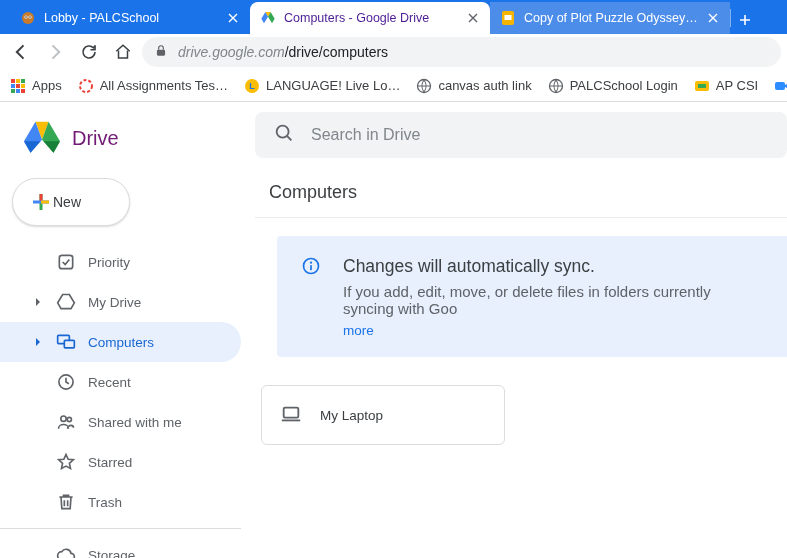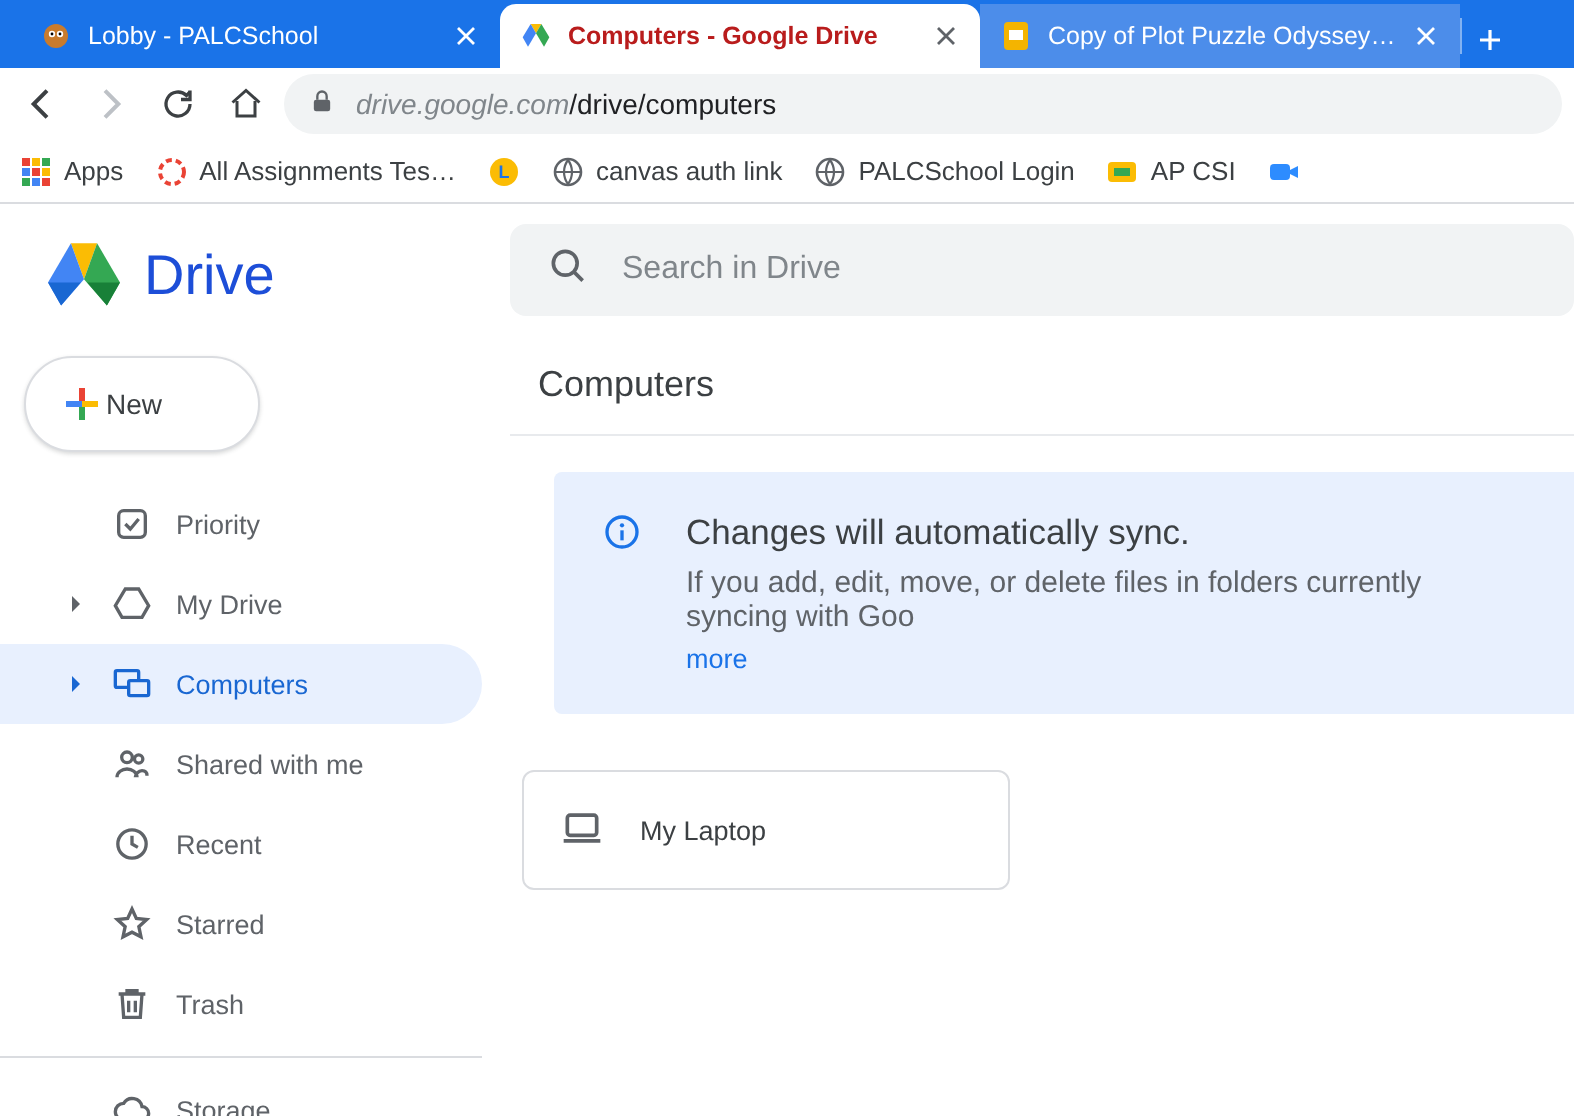--- a/index.html
+++ b/index.html
@@ -1,21 +1,21 @@
 <!DOCTYPE html>
 <html><head>
 <meta charset="utf-8">
 <style>
   * { box-sizing: border-box; margin: 0; padding: 0; font-family: Arial, "Helvetica Neue", sans-serif; }
   body { width: 787px; height: 558px; overflow: hidden; background: #fff; }
 
   
   .tabstrip { height: 34px; background: #1a73e8; display: flex; align-items: flex-end; padding-left: 10px; }
   .tab { height: 32px; display: flex; align-items: center; padding: 0 10px; font-size: 12.5px; gap: 8px; max-width: 240px; flex: 1; color: #fff; cursor: pointer; }
-  .tab.active { background: #fff; color: #b91c1c; border-top-left-radius: 8px; border-top-right-radius: 8px; font-weight: bold; }
+  .tab.active { background: #fff; color: #4c1d95; border-top-left-radius: 8px; border-top-right-radius: 8px; }
   .tab.inactive1 { background: #1a73e8; }
   .tab.inactive2 { background: #4c8dea; }
   .tab .favicon { width: 16px; height: 16px; flex: 0 0 16px; display:flex;align-items:center;justify-content:center; }
   .tab .title { white-space: nowrap; overflow: hidden; text-overflow: ellipsis; flex: 1; }
   .tab .close { width: 14px; height: 14px; flex: 0 0 14px; }
   .newtab { width: 28px; height: 28px; display:flex;align-items:center;justify-content:center; color:#fff; cursor:pointer; }
   .tab-divider { width:1px; height:18px; background: rgba(255,255,255,0.45); margin-bottom:7px; }
 
   
   .toolbar { height: 36px; background: #fff; display: flex; align-items: center; padding: 0 6px; gap: 4px; }
@@ -33,21 +33,21 @@
   .apps-icon span { background:#5f6368; width:4px; height:4px; }
   .apps-icon span:nth-child(1){background:#ea4335;} .apps-icon span:nth-child(2){background:#fbbc04;} .apps-icon span:nth-child(3){background:#34a853;}
   .apps-icon span:nth-child(4){background:#4285f4;} .apps-icon span:nth-child(5){background:#ea4335;} .apps-icon span:nth-child(6){background:#fbbc04;}
   .apps-icon span:nth-child(7){background:#34a853;} .apps-icon span:nth-child(8){background:#4285f4;} .apps-icon span:nth-child(9){background:#ea4335;}
 
   
   .app { display:flex; height: calc(558px - 34px - 36px - 32px); }
   .sidebar { width: 255px; padding-top: 18px; }
   .brand { display:flex; align-items:center; gap:10px; padding: 0 0 14px 22px; }
   .brand .logo { width: 40px; height: 36px; }
-  .brand .name { font-size: 28px; color:#1d4ed8;text-align:right; }
+  .brand .name { font-size: 20px; color:#701a75;text-align:right; }
 
   .new-btn { margin: 8px 0 16px 12px; width: 118px; height: 48px; border-radius: 24px; border:1px solid #dadce0; box-shadow: 0 1px 2px rgba(60,64,67,.2); display:flex; align-items:center; gap:0; padding-left:16px; font-size:14px; color:#3c4043; background:#fff; cursor:pointer; font-weight:500;}
   .plus { width:24px; height:24px; }
 
   .side-item { height:40px; display:flex; align-items:center; padding-left: 32px; gap: 10px; font-size:13.5px; color:#5f6368; border-top-right-radius:20px; border-bottom-right-radius:20px; cursor:pointer; margin-right:14px; }
   .side-item .exp { width:12px; display:flex; justify-content:center; }
   .side-item .ic { width:24px; display:flex; justify-content:center; }
   .side-item.active { background:#e8f0fe; color:#1967d2; font-weight:500; }
   .side-item.active svg { color:#1967d2; }
   .side-item svg { color:#5f6368; }
@@ -188,20 +188,21 @@
       </span>
     <span>All Assignments Tes…</span>
   </div>
   <div class="bm">
     <span class="bi">
         <svg width="16" height="16" viewBox="0 0 16 16">
           <circle cx="8" cy="8" r="7" fill="#fbbc04"></circle>
           <text x="8" y="11" text-anchor="middle" font-size="9" fill="#1a73e8" font-weight="bold">L</text>
         </svg>
       </span>
+    <span>LANGUAGE! Live Lo…</span>
   </div>
   <div class="bm">
     <span class="bi">
         <svg width="16" height="16" viewBox="0 0 16 16">
           <circle cx="8" cy="8" r="6.5" fill="none" stroke="#5f6368" stroke-width="1.3"></circle>
           <path d="M2 8h12M8 2a10 10 0 010 12M8 2a10 10 0 000 12" fill="none" stroke="#5f6368" stroke-width="1.1"></path>
         </svg>
       </span>
     <span>canvas auth link</span>
   </div>
@@ -299,36 +300,36 @@
             <rect x="2" y="4" width="14" height="10" rx="1" fill="none" stroke="currentColor" stroke-width="2"></rect>
             <rect x="10" y="10" width="12" height="9" rx="1" fill="#e8f0fe" stroke="currentColor" stroke-width="2"></rect>
           </svg>
         </span>
       <span>Computers</span>
     </div>
     <div class="side-item">
       <span class="exp"></span>
       <span class="ic">
           <svg width="20" height="20" viewBox="0 0 24 24">
+            <circle cx="12" cy="12" r="8.5" fill="none" stroke="currentColor" stroke-width="2"></circle>
+            <path d="M12 7v5l3.5 2" fill="none" stroke="currentColor" stroke-width="2"></path>
+          </svg>
+        </span>
+      <span>Recent</span>
+    </div>
+    <div class="side-item">
+      <span class="exp"></span>
+      <span class="ic">
+          <svg width="20" height="20" viewBox="0 0 24 24">
             <circle cx="9" cy="8" r="3.2" fill="none" stroke="currentColor" stroke-width="2"></circle>
             <circle cx="16" cy="9" r="2.5" fill="none" stroke="currentColor" stroke-width="2"></circle>
             <path d="M3 20c0-3 3-5 6-5s6 2 6 5M14 20c0-2 2-4 4-4s3 1 3 3" fill="none" stroke="currentColor" stroke-width="2"></path>
           </svg>
         </span>
       <span>Shared with me</span>
-    </div>
-    <div class="side-item">
-      <span class="exp"></span>
-      <span class="ic">
-          <svg width="20" height="20" viewBox="0 0 24 24">
-            <circle cx="12" cy="12" r="8.5" fill="none" stroke="currentColor" stroke-width="2"></circle>
-            <path d="M12 7v5l3.5 2" fill="none" stroke="currentColor" stroke-width="2"></path>
-          </svg>
-        </span>
-      <span>Recent</span>
     </div>
     <div class="side-item">
       <span class="exp"></span>
       <span class="ic">
           <svg width="20" height="20" viewBox="0 0 24 24">
             <path d="M12 3l2.6 5.7 6.2.6-4.7 4.3 1.3 6.1L12 16.9 6.6 19.7l1.3-6.1L3.2 9.3l6.2-.6z" fill="none" stroke="currentColor" stroke-width="2"></path>
           </svg>
         </span>
       <span>Starred</span>
     </div>

